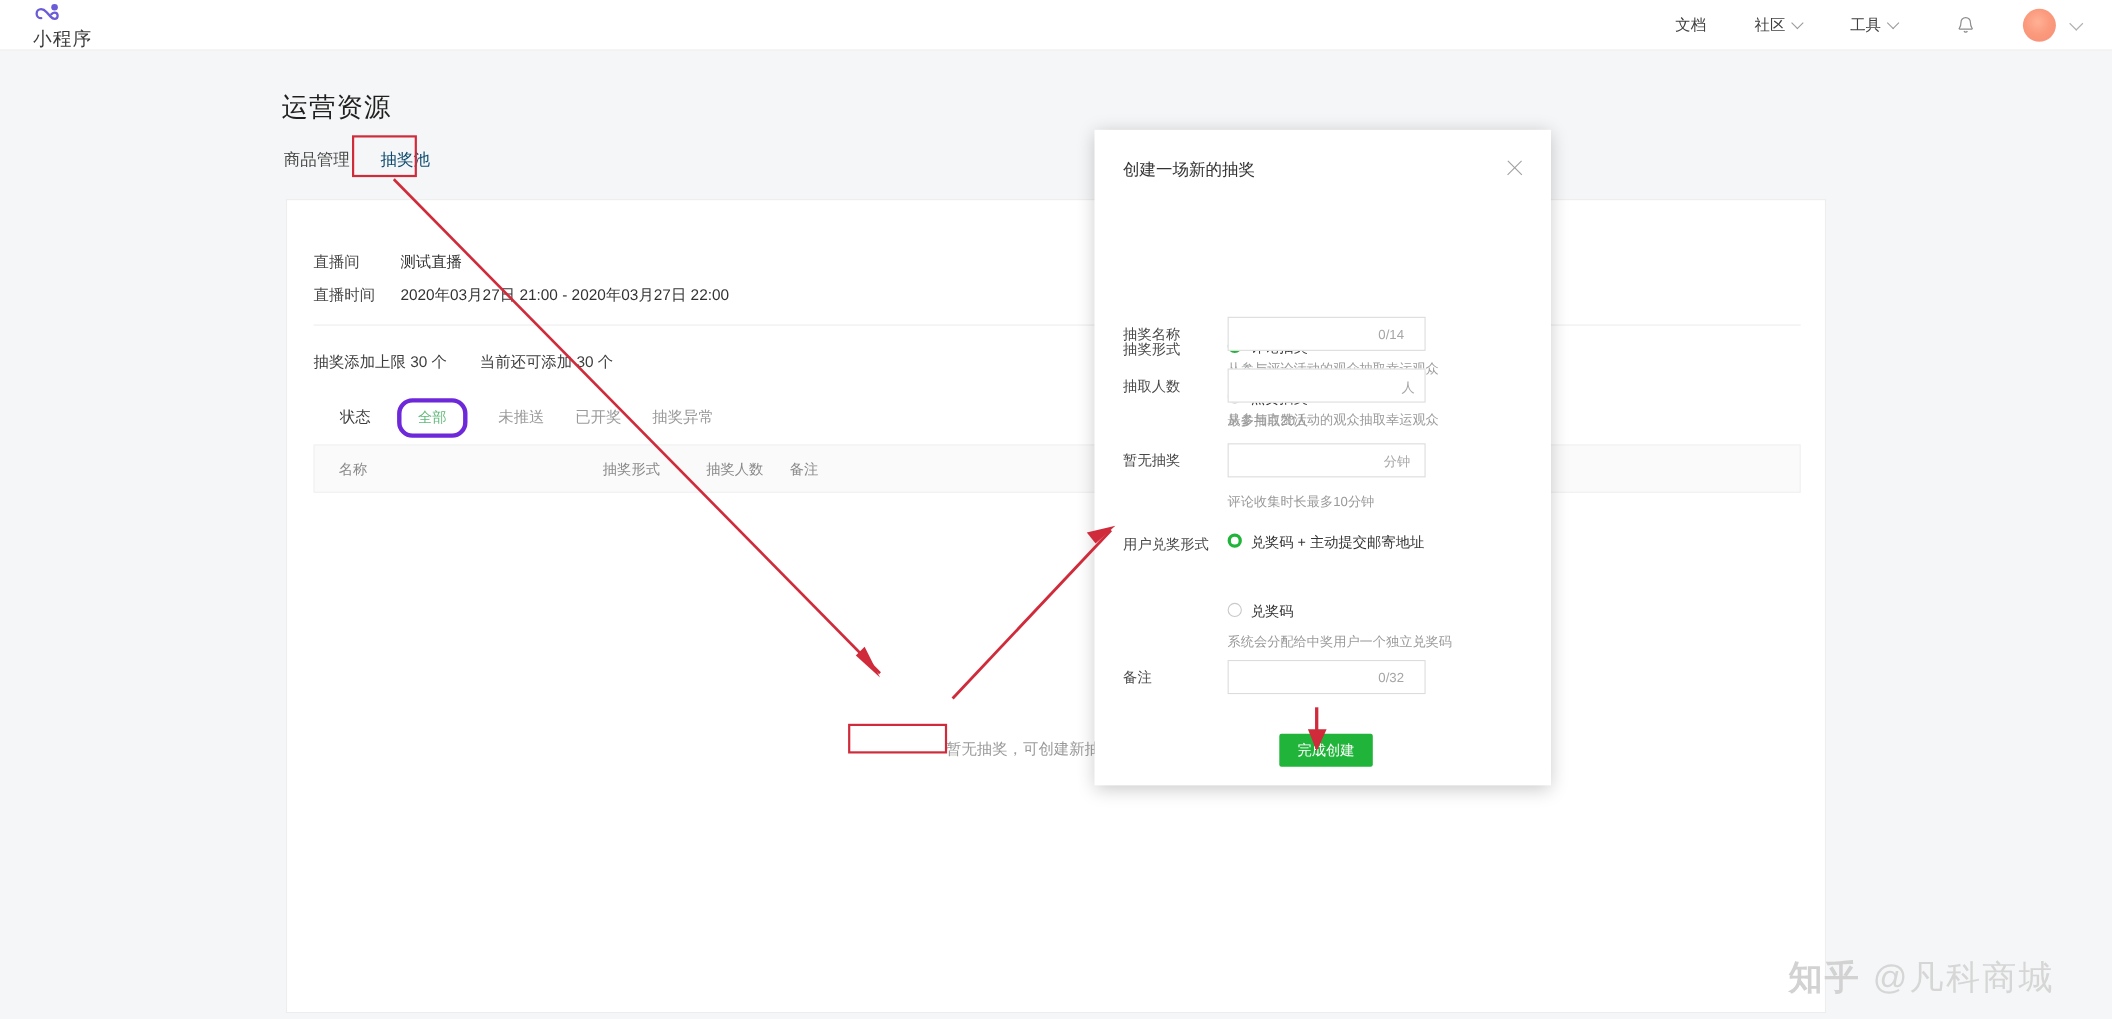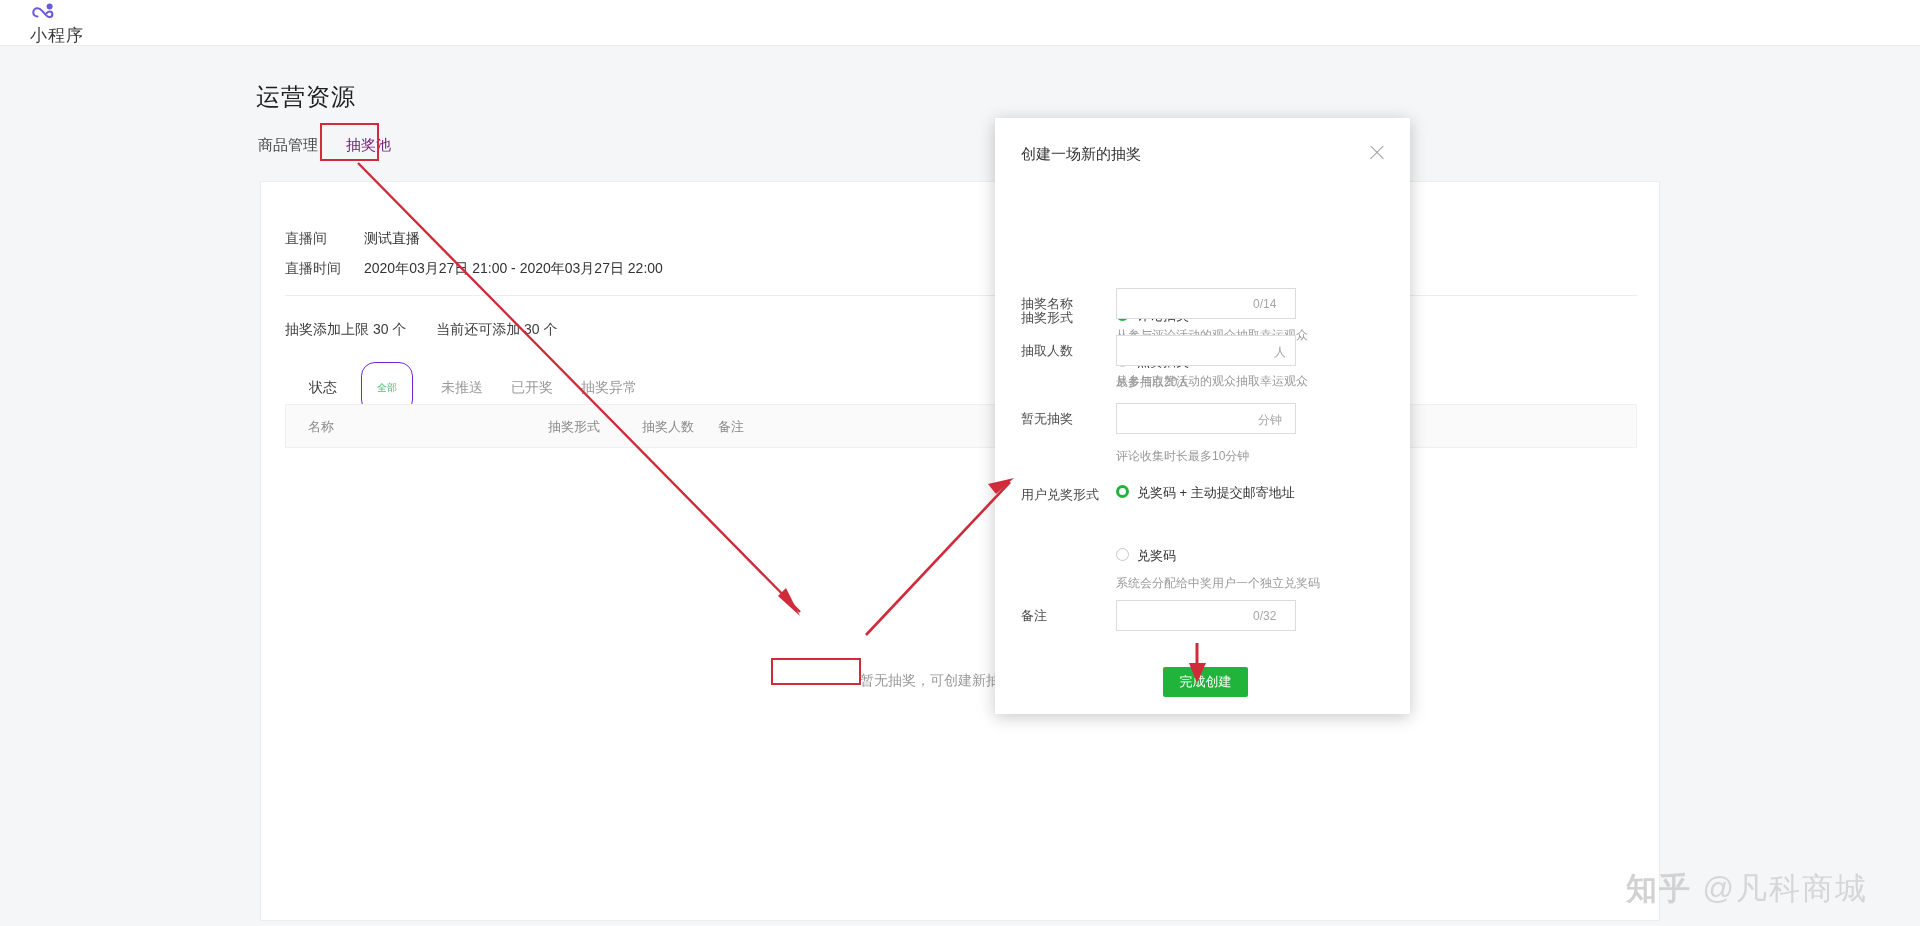--- a/index.html
+++ b/index.html
@@ -42,40 +42,40 @@
     transform:rotate(45deg);cursor:pointer;
   }
   
   .page{position:absolute;left:0;top:46px;width:1788px;height:880px;}
   .page-title{
     position:absolute;left:256px;top:35px;
     font-size:24px;color:#1f1f1f;letter-spacing:1px;
   }
   .tabs{position:absolute;left:256px;top:86px;display:flex;align-items:flex-start;}
   .tab{font-size:15px;color:#4a4a4a;margin-right:24px;cursor:pointer;padding:4px 2px;}
-  .tab.active{color:#701a75;}
+  .tab.active{color:#0c4a6e;}
   .tab-hl{
     position:absolute;left:320px;top:77px;width:59px;height:38px;
     border:2px solid #cf2b3b;box-sizing:border-box;pointer-events:none;
   }
   
   .card{
     position:absolute;left:260px;top:135px;width:1400px;height:740px;
     background:#ffffff;border:1px solid #ededed;box-sizing:border-box;
   }
   .info-label{position:absolute;color:#4a4a4a;}
   .info-value{position:absolute;color:#333333;}
   .divider{position:absolute;left:24px;width:1352px;height:1px;background:#ededed;}
   .limit-line{position:absolute;left:24px;top:139px;font-size:14px;color:#3d3d3d;}
   .limit-line span.gap{display:inline-block;width:22px;}
   .filter-row{position:absolute;left:24px;top:180px;display:flex;align-items:center;margin-left:24px;}
   .filter-label{font-size:14px;color:#3d3d3d;margin-right:24px;}
   .pill{
-    font-size:10px;color:#5fb878;border:1px solid #6d28d9;border-radius:14px;
-    padding:18px 15px;cursor:pointer;
+    font-size:13px;color:#5fb878;border:4px solid #6d28d9;border-radius:14px;
+    padding:5px 15px;cursor:pointer;
   }
   .filter-opt{font-size:14px;color:#9a9a9a;margin-left:28px;cursor:pointer;}
   .thead{
     position:absolute;left:24px;top:222px;width:1352px;height:44px;
     background:#fafafa;border:1px solid #f0f0f0;box-sizing:border-box;
   }
   .th{position:absolute;top:13px;font-size:13px;color:#8a8a8a;}
   .empty-text{
     position:absolute;top:490px;left:0;width:1352px;text-align:center;
     font-size:14px;color:#9a9a9a;
@@ -134,20 +134,41 @@
   <div class="brand">
     <span class="brand-logo">
       <svg width="26" height="26" viewBox="0 0 26 26">
         <path d="M7.5 18.5c-2.4 0-4.2-1.8-4.2-4.1 0-2.3 1.8-4.1 4.1-4.1 2.0 0 3.4 1.0 5.0 2.8l3.6 4.0c1.3 1.4 2.3 2.0 3.6 2.0 1.6 0 2.8-1.2 2.8-2.8s-1.2-2.8-2.8-2.8c-1.0 0-1.8.4-2.8 1.4" fill="none" stroke="#6a5bd6" stroke-width="2.1" stroke-linecap="round"></path>
         <circle cx="19.6" cy="8.6" r="3.0" fill="#6a5bd6"></circle>
       </svg>
     </span>
     <span class="brand-name">小程序</span>
   </div>
 
+  <div class="nav-right">
+    <div class="nav-item">
+      <span>文档</span>
+    </div>
+    <div class="nav-item">
+      <span>社区</span>
+      <i class="chev"></i>
+    </div>
+    <div class="nav-item">
+      <span>工具</span>
+      <i class="chev"></i>
+    </div>
+    <span class="bell">
+      <svg width="20" height="20" viewBox="0 0 20 20">
+        <path d="M10 3c-2.6 0-4.3 1.9-4.3 4.4 0 3.6-1.1 4.6-1.6 5.3-.2.3 0 .7.4.7h11c.4 0 .6-.4.4-.7-.5-.7-1.6-1.7-1.6-5.3C14.3 4.9 12.6 3 10 3z" fill="none" stroke="#8d8d8d" stroke-width="1.1"></path>
+        <path d="M8.5 15.2a1.6 1.6 0 0 0 3 0" fill="none" stroke="#8d8d8d" stroke-width="1.1"></path>
+      </svg>
+    </span>
+    <span class="avatar"></span>
+    <i class="avatar-chev"></i>
+  </div>
 </div>
 
 <div class="page">
 
   <div class="page-title">运营资源</div>
 
   <div class="tabs">
     <div class="tab">商品管理</div>
     <div class="tab active">抽奖池</div>
   </div>

